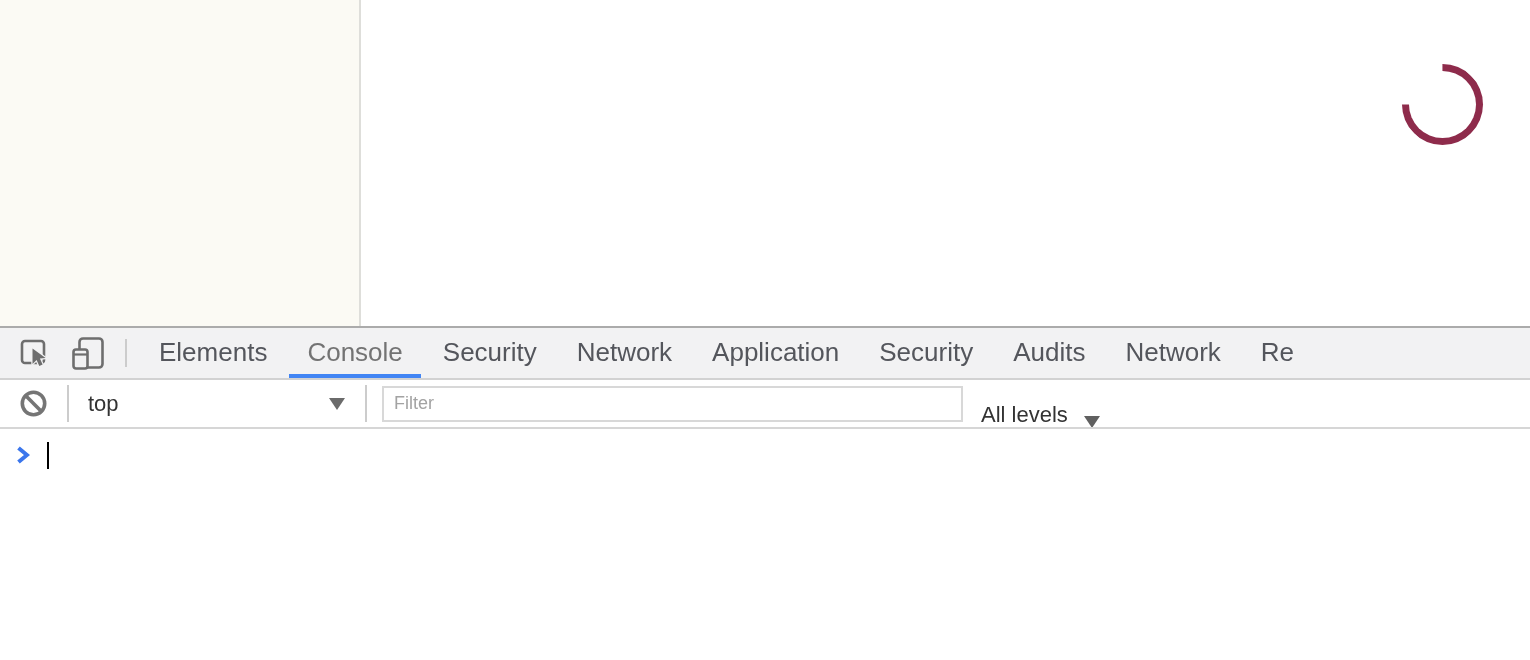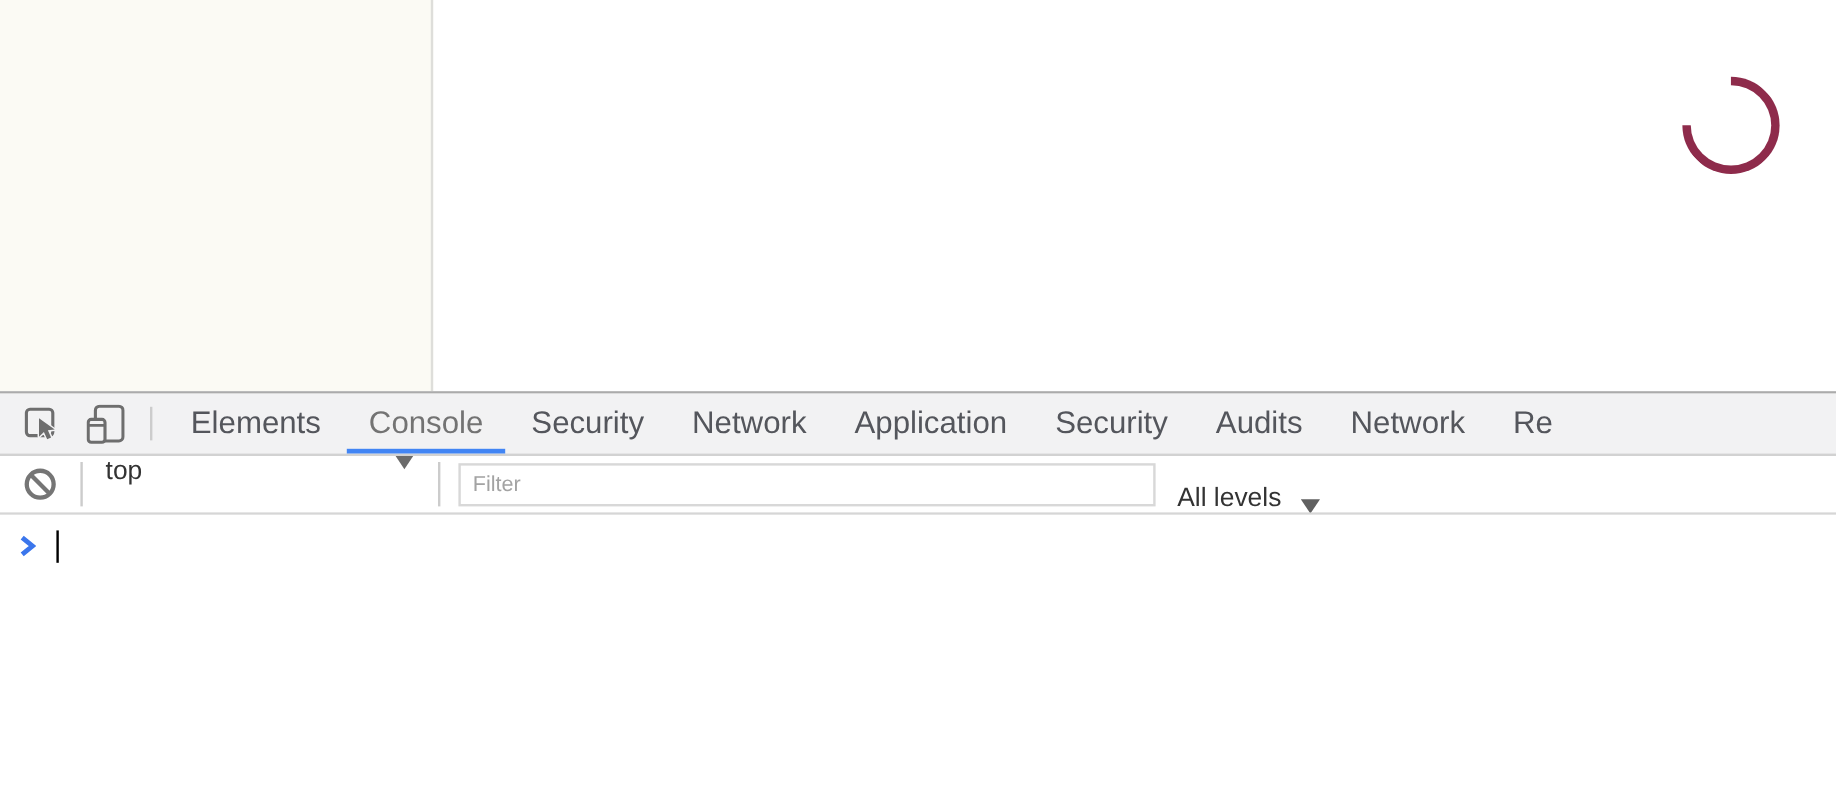--- a/index.html
+++ b/index.html
@@ -33,21 +33,21 @@
   .tab.active { color:#737373; }
   .tab.active::after { content:""; position:absolute; left:2px; right:2px; bottom:0;
                        height:5px; background:#4285F4; }
 
   
   .console-toolbar { height:49px; background:#ffffff; border-bottom:2px solid #D6D6D6;
                      display:flex; align-items:center; white-space:nowrap; overflow:hidden; }
   .clear-btn { margin-left:20px; width:27px; height:27px; }
   .console-toolbar .vsep { height:37px; margin-left:20px; }
   .context-select { margin-left:19px; width:257px; height:49px; display:flex;
-                    justify-content:space-between; cursor:pointer; }
+                    align-items:center; justify-content:space-between; cursor:pointer; }
   .select-label { font-size:22px; color:#333333; }
   .tri-down { width:0; height:0; border-left:8px solid transparent;
               border-right:8px solid transparent; border-top:12px solid #6B6B6B; flex:none; }
   .filter-input { margin-left:15px; width:581px; height:36px; border:2px solid #D8D8D8;
                   background:#ffffff; font-size:18px; color:#333;
                   font-family:"Liberation Sans","DejaVu Sans",sans-serif; padding:0 10px; outline:none; }
   .filter-input::placeholder { color:#A3A3A3; opacity:1; }
   .levels-select { margin-left:18px; height:49px; display:flex; align-items:flex-end; cursor:pointer; }
   .levels-select .tri-down { margin-left:16px; border-top-color:#606060; }
 

